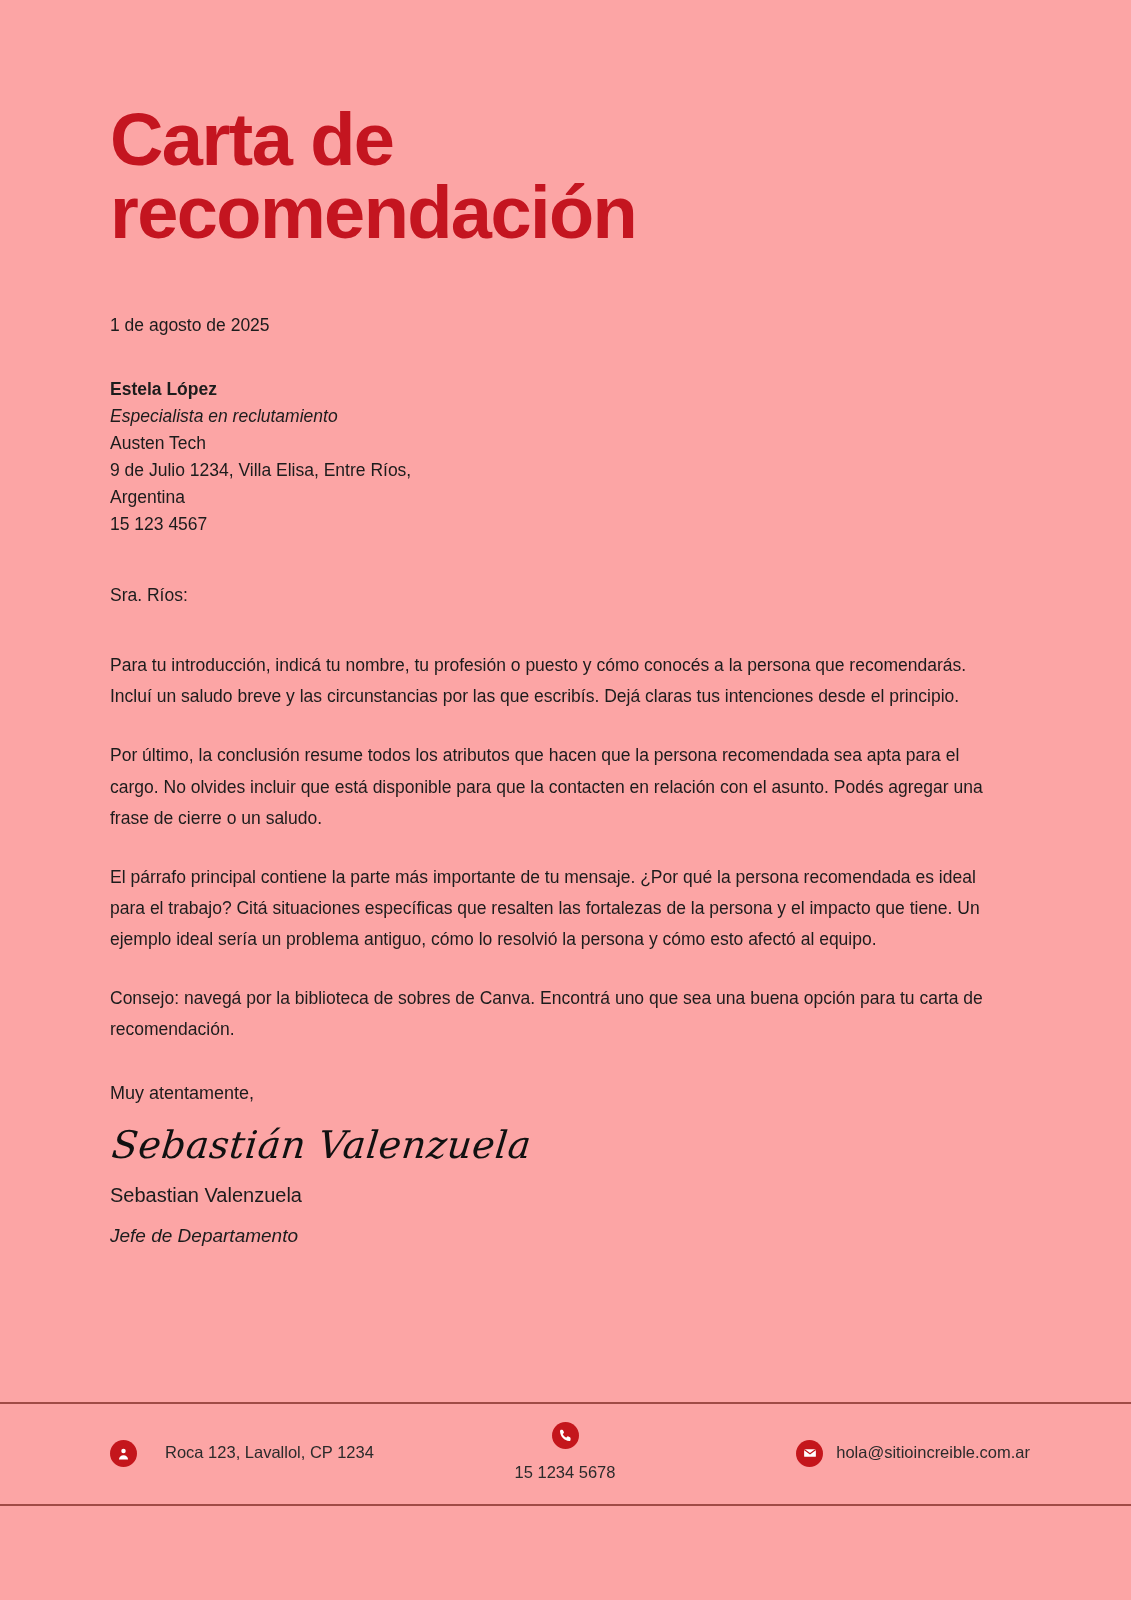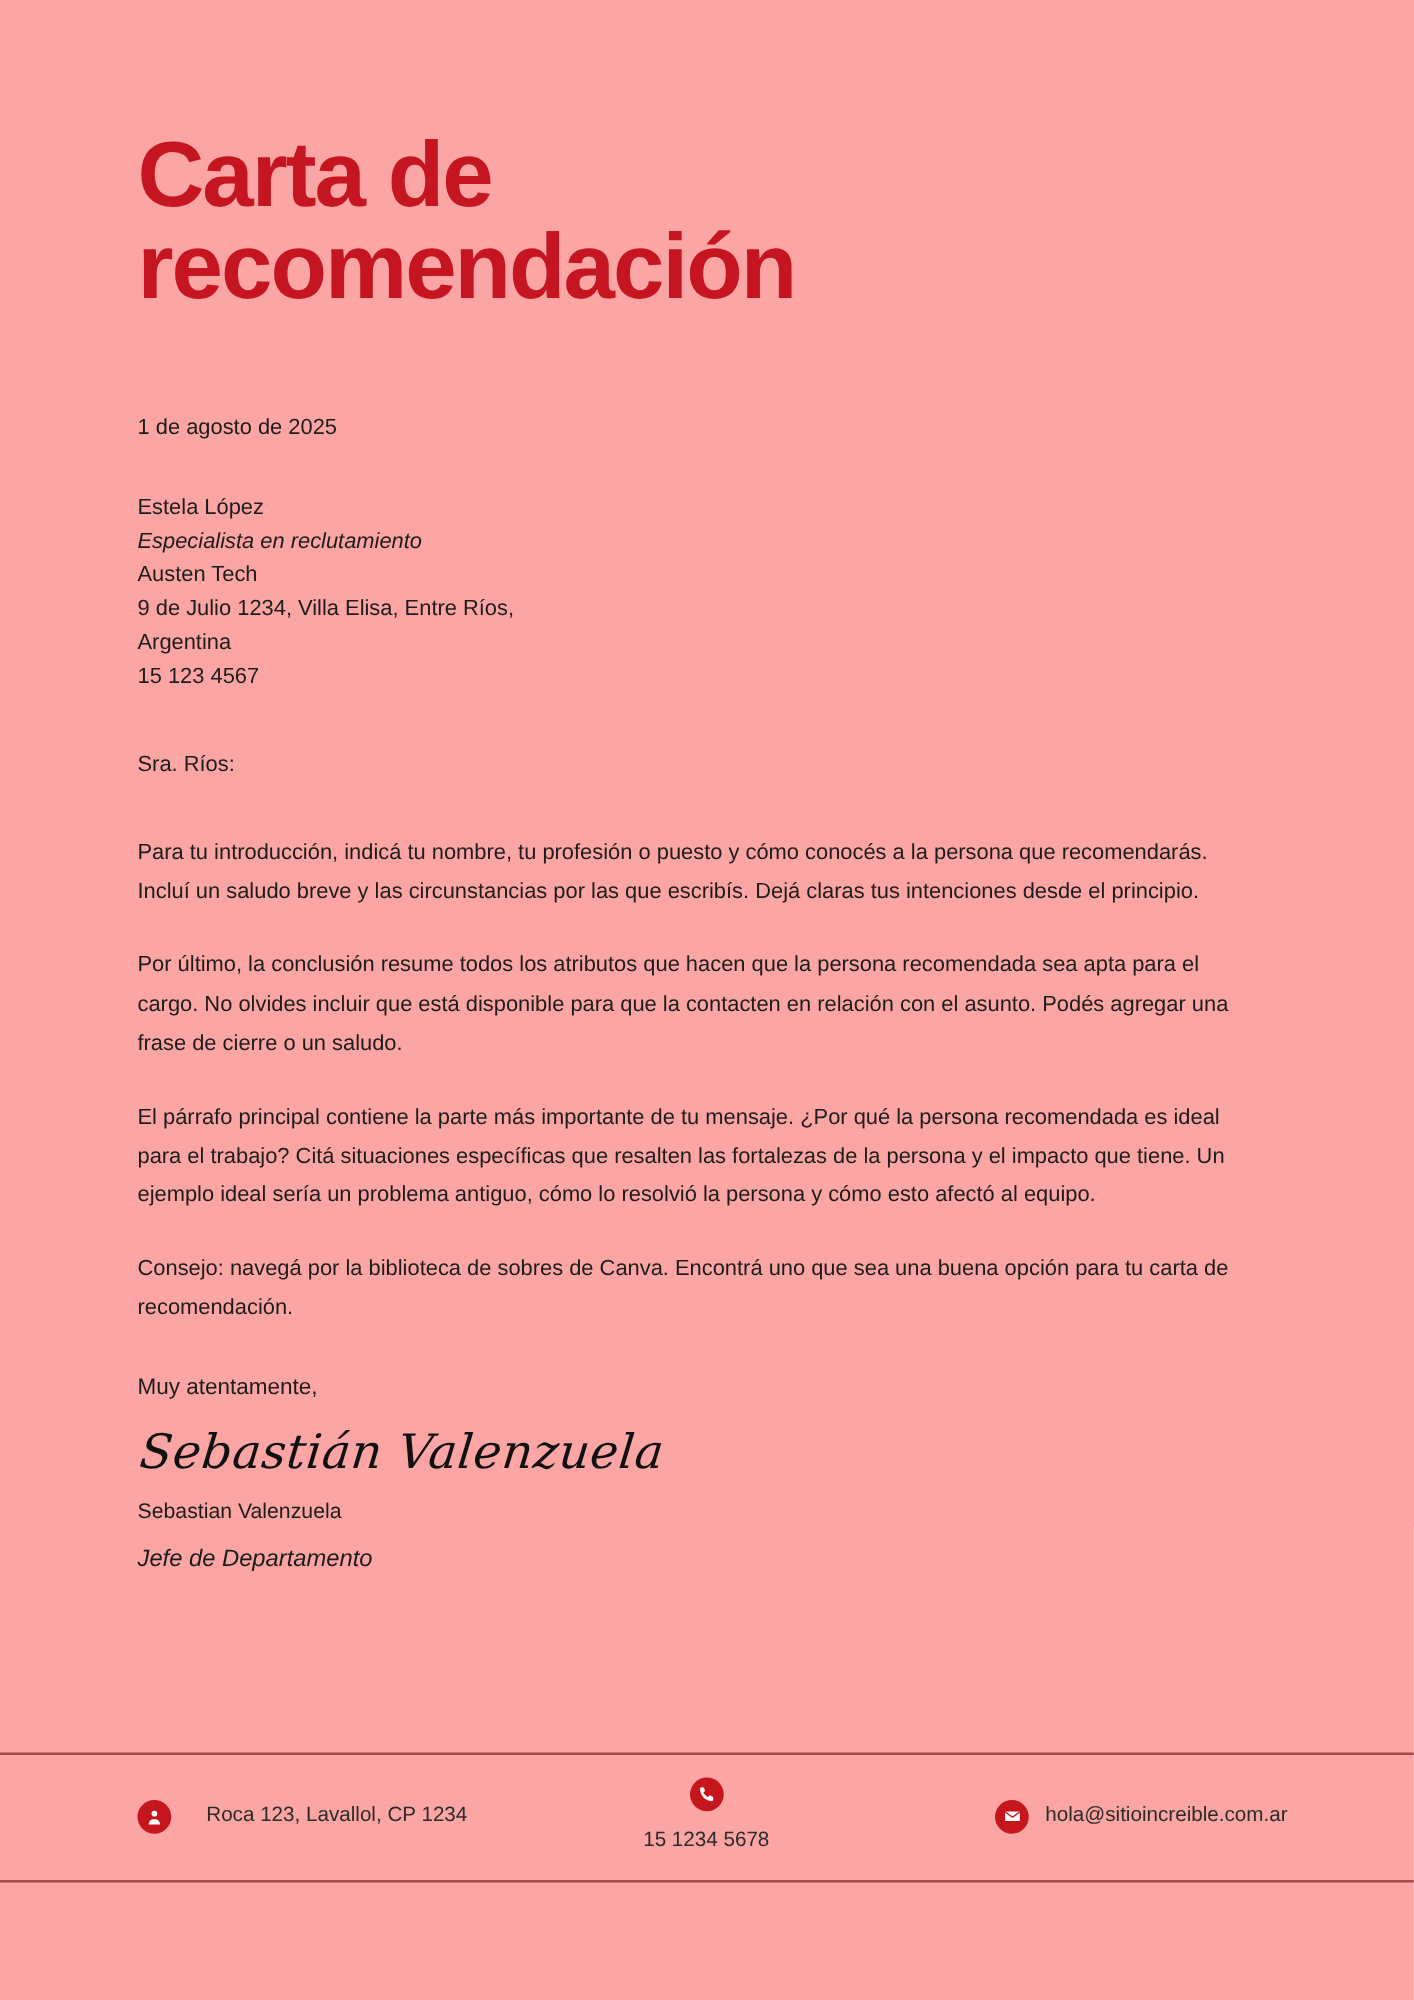--- a/index.html
+++ b/index.html
@@ -38,39 +38,39 @@
     letter-spacing: -1.6px;
     color: #C41520;
     margin: 0;
     white-space: pre-line;
   }
 
   
   .body-wrap {
     position: absolute;
     left: 110px;
-    top: 328px;
+    top: 312px;
     width: 880px;
   }
 
   .letter-date {
     font-size: 17.5px;
     line-height: 1.5;
     color: #1c1c1c;
     margin: 0 0 38px 0;
   }
 
   .recipient {
     font-size: 17.5px;
     line-height: 1.54;
     color: #1c1c1c;
     margin: 0 0 44px 0;
   }
   .recipient .r-name {
-    font-weight: 400;
+    font-weight: 700;
     display: block;
   }
   .recipient .r-role {
     font-style: italic;
     display: block;
   }
   .recipient .r-line {
     display: block;
   }
 
@@ -104,21 +104,21 @@
     line-height: 1.1;
     color: #111111;
     margin: 18px 0 6px 2px;
     letter-spacing: 0.5px;
     transform: skewX(-6deg);
     transform-origin: left center;
     white-space: nowrap;
   }
 
   .sig-name {
-    font-size: 17px;
+    font-size: 20px;
     line-height: 1.5;
     color: #1c1c1c;
     margin: 14px 0 0 0;
   }
   .sig-title {
     font-size: 19px;
     line-height: 1.5;
     color: #1c1c1c;
     margin: 12px 0 0 0;
     font-style: italic;

